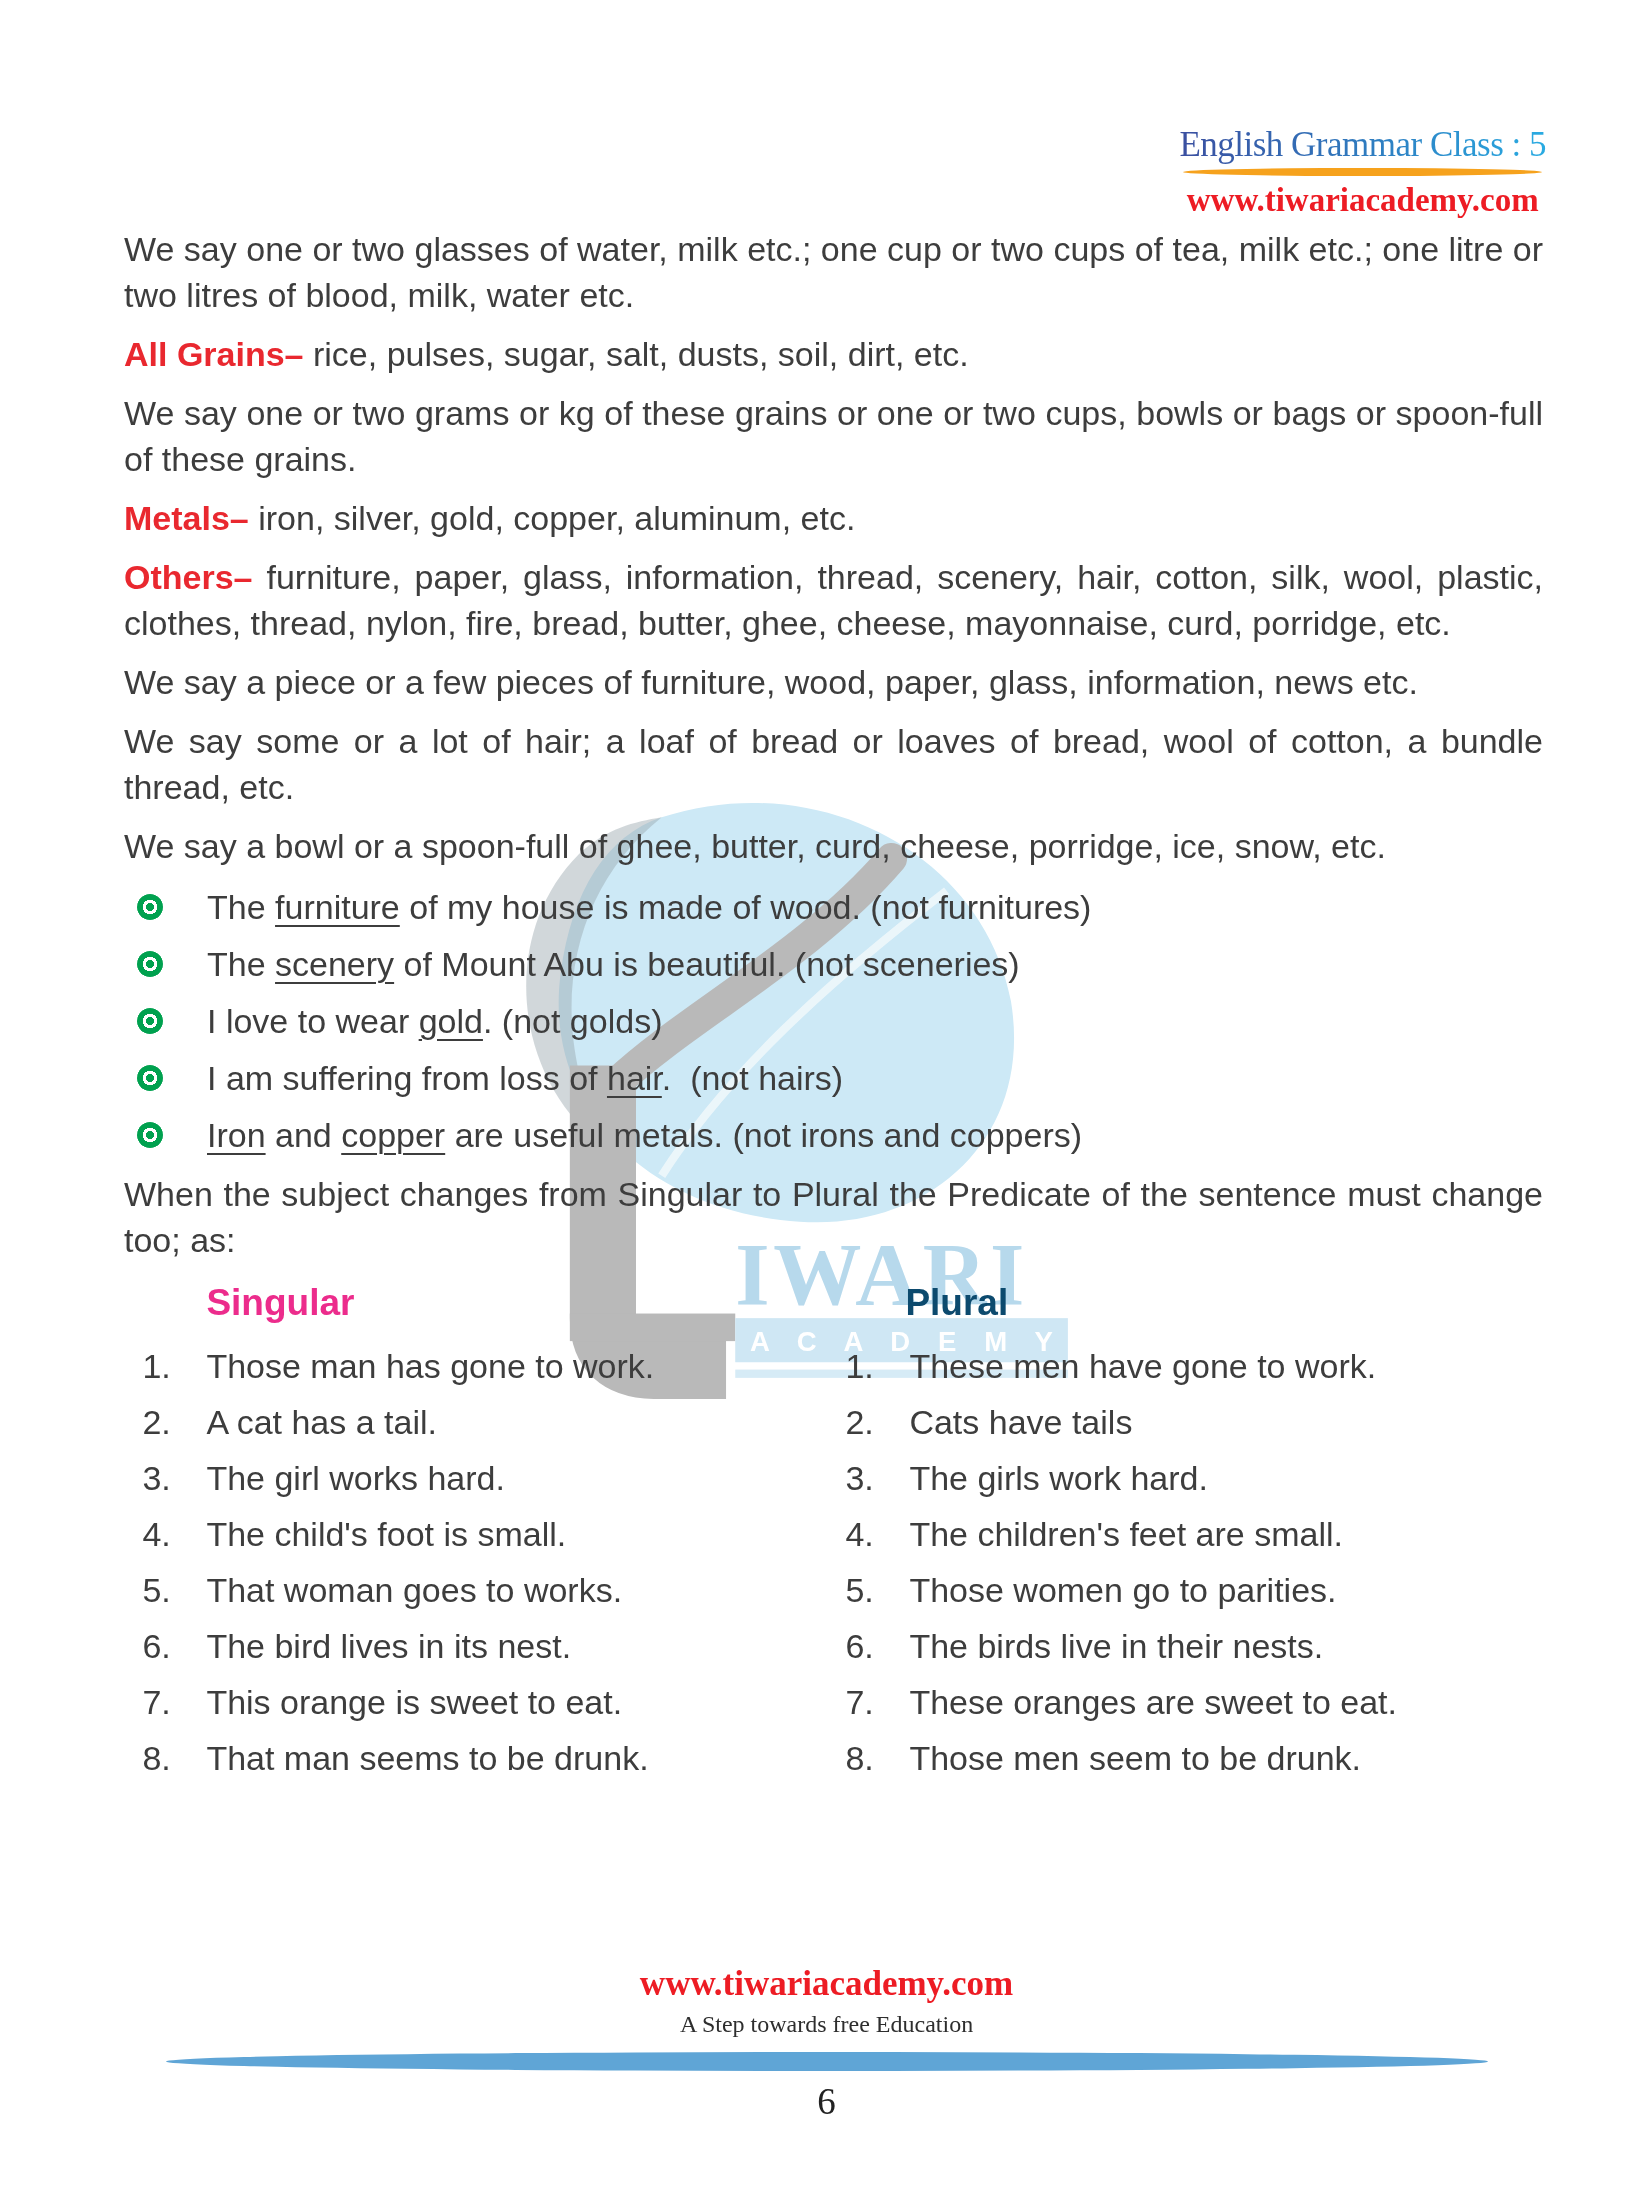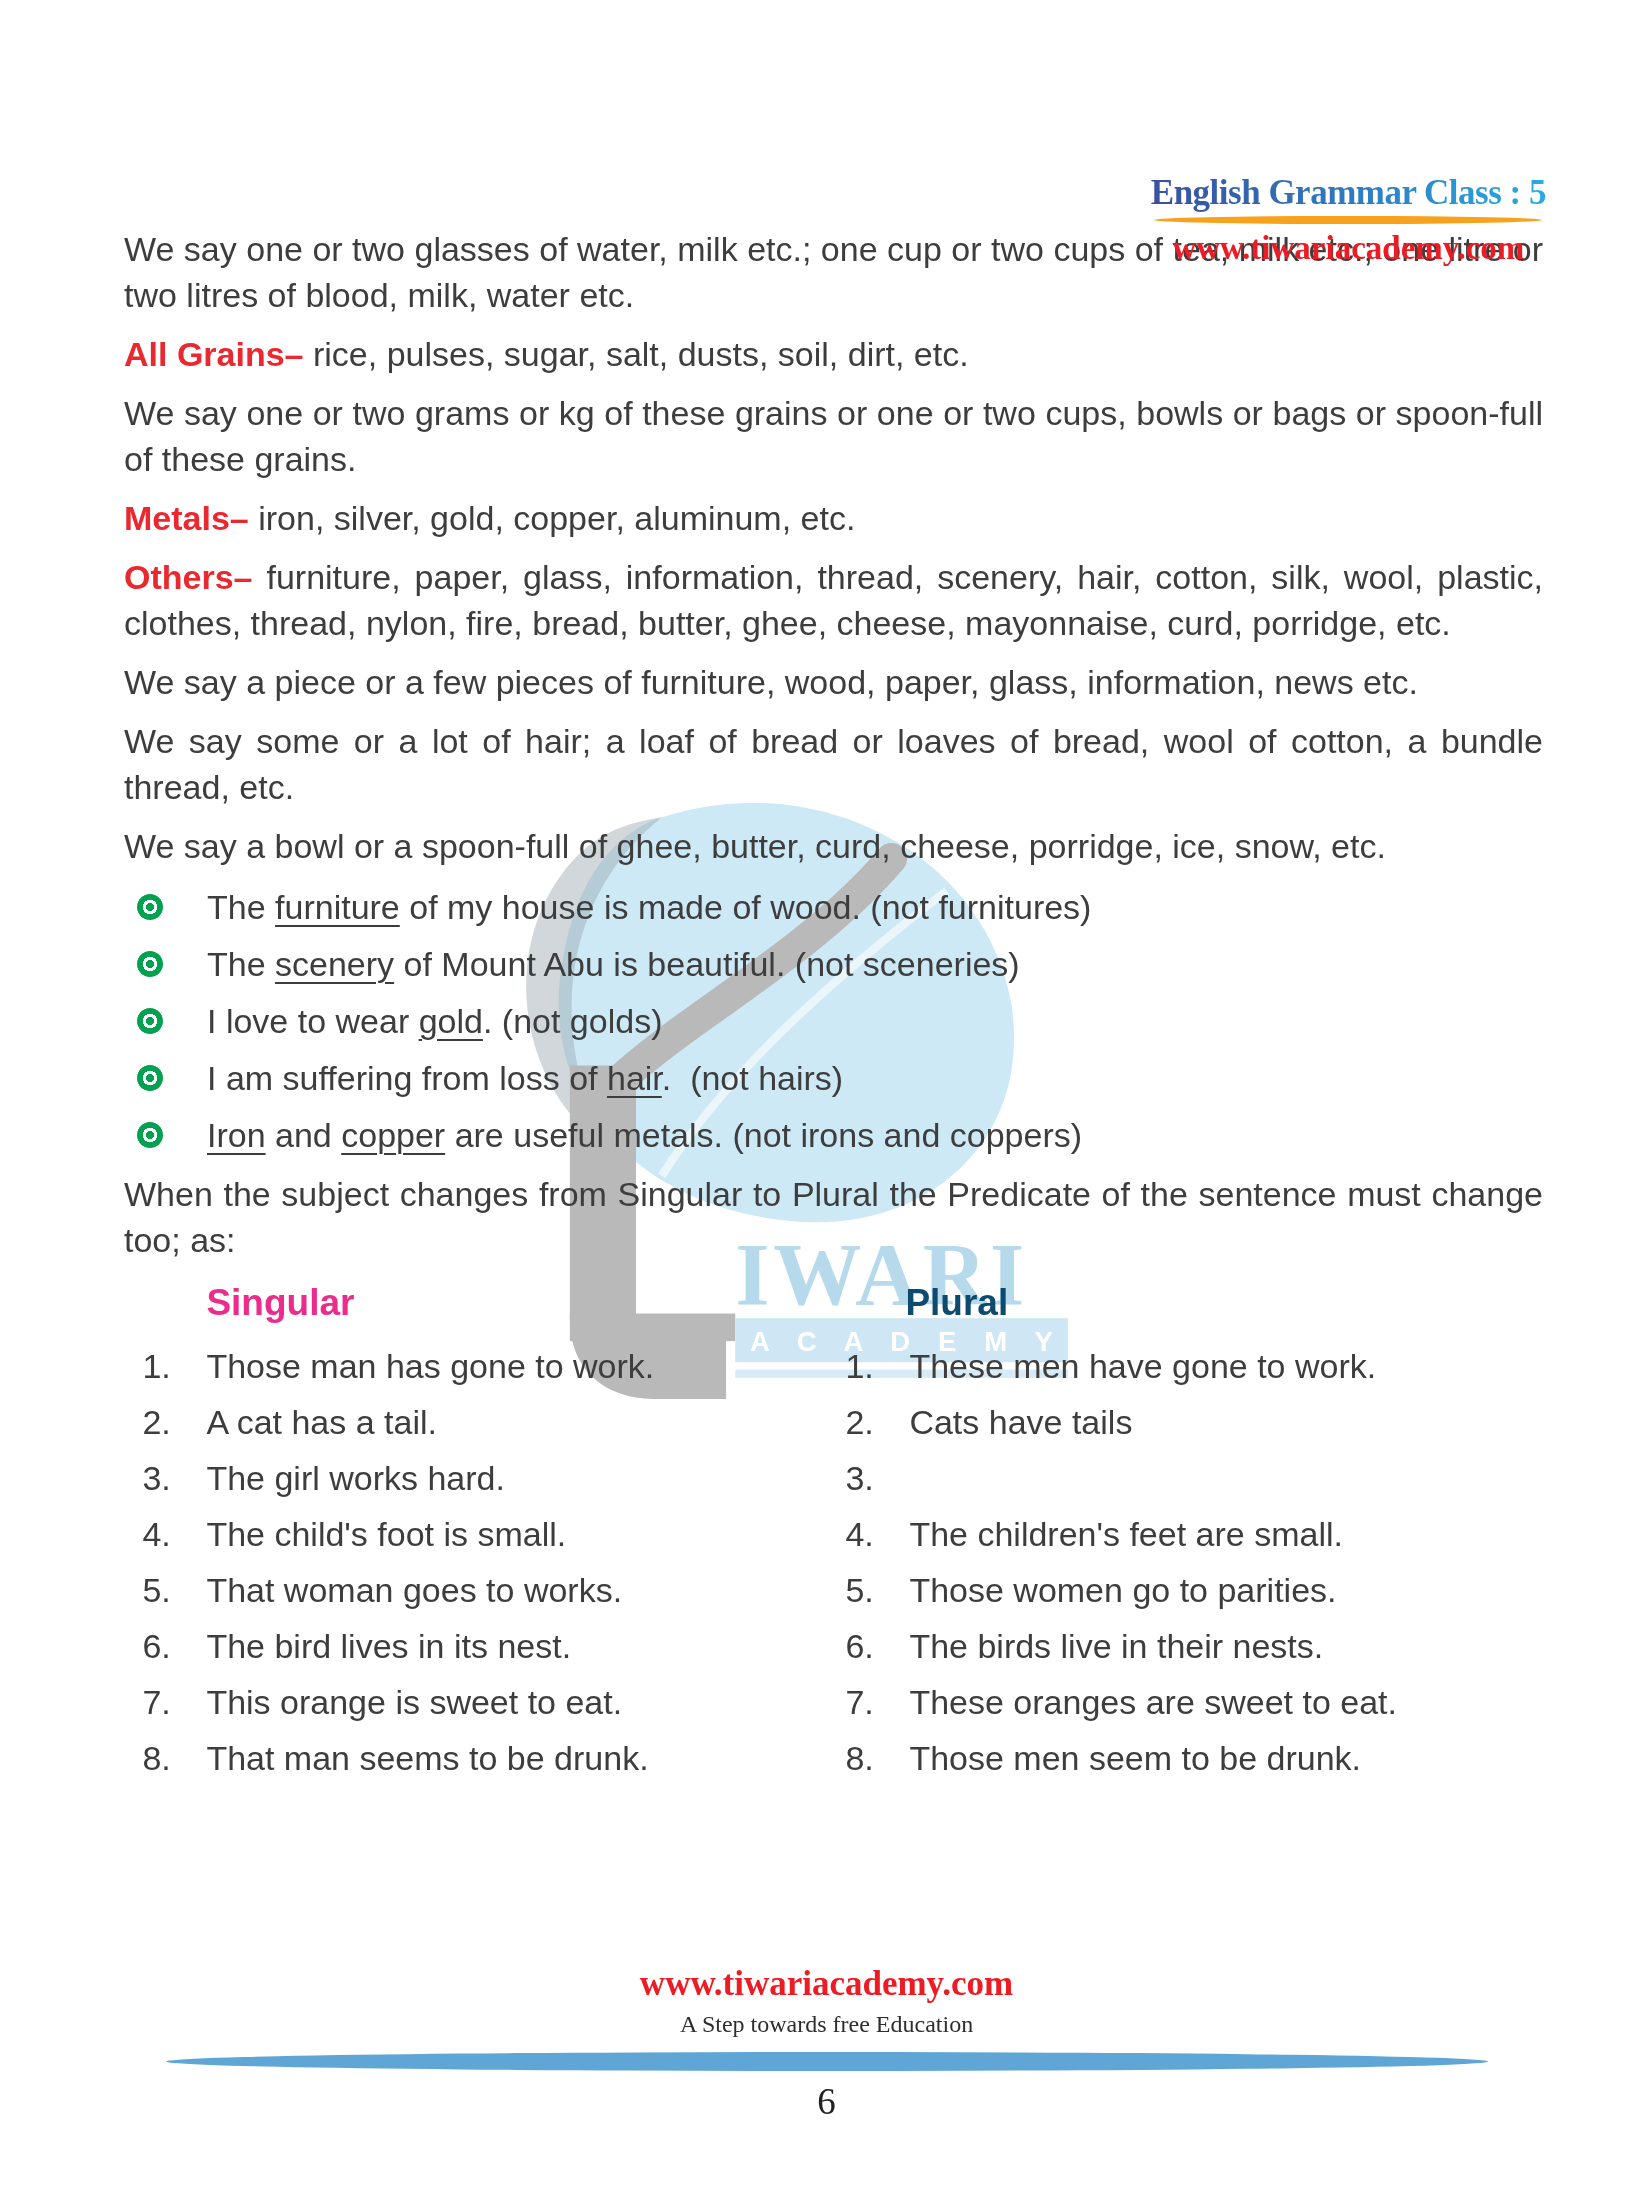--- a/index.html
+++ b/index.html
@@ -4,22 +4,22 @@
 <style>
   html,body { margin:0; padding:0; background:#ffffff; }
   .page {
     position:relative; width:1653px; height:2204px; background:#ffffff;
     font-family:"Liberation Sans", sans-serif; color:#3d3d3d; overflow:hidden;
   }
 
   
   .header { position:absolute; top:125px; right:107px; text-align:center; z-index:2; }
   .header-title {
-    font-family:"Liberation Serif", serif; font-weight:bold; font-size:35px;
-    letter-spacing:-0.5px; color:#2f6cb3; white-space:nowrap;margin-top:48px;
+    font-family:"Liberation Serif", serif; font-weight:normal; font-size:35px;
+    letter-spacing:-0.5px; color:#2f6cb3; white-space:nowrap;
   }
   @supports ((-webkit-background-clip:text) or (background-clip:text)) {
     .header-title {
       background:linear-gradient(90deg,#3b4fa0 0%, #2e7fc2 55%, #29abe2 100%);
       -webkit-background-clip:text; background-clip:text; color:transparent;
     }
   }
   .header-underline { height:8.3px; background:#f6a21d; border-radius:50%; margin:2.8px 3.7px 5.5px; }
   .header-site {
     font-family:"Liberation Serif", serif; font-weight:bold; font-size:33px;
@@ -161,20 +161,21 @@
         <div class="row">
             <span class="num">1.</span>
             <span>These men have gone to work.</span>
           </div>
         <div class="row">
             <span class="num">2.</span>
             <span>Cats have tails</span>
           </div>
         <div class="row">
             <span class="num">3.</span>
+            <span>The girls work hard.</span>
           </div>
         <div class="row">
             <span class="num">4.</span>
             <span>The children's feet are small.</span>
           </div>
         <div class="row">
             <span class="num">5.</span>
             <span>Those women go to parities.</span>
           </div>
         <div class="row">

